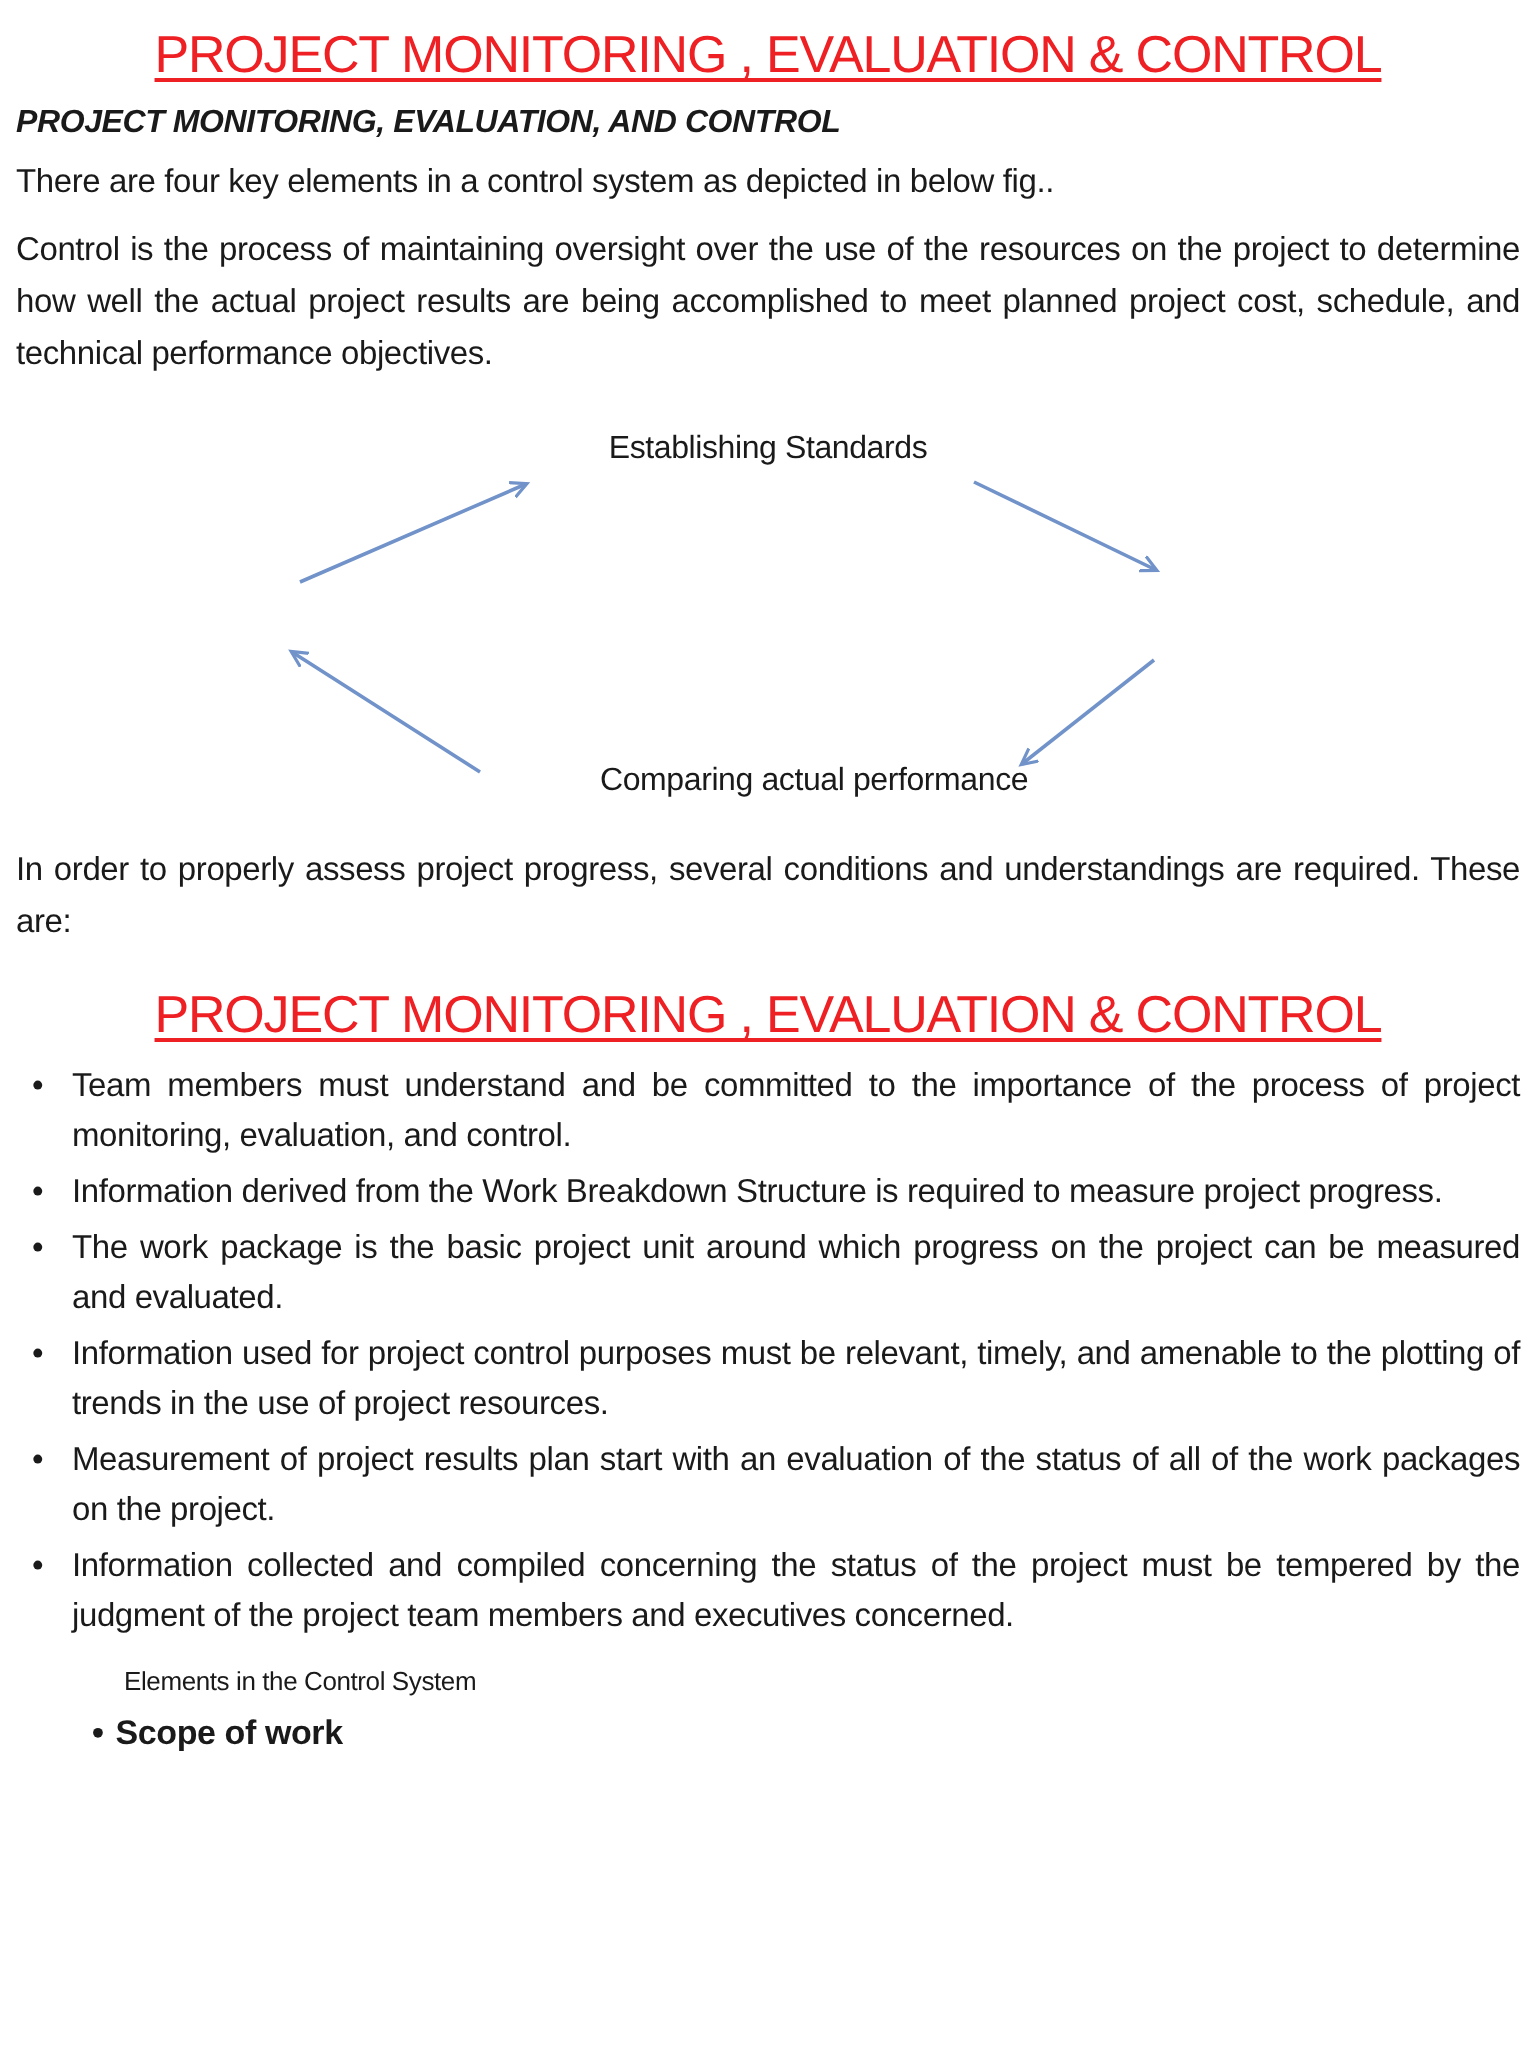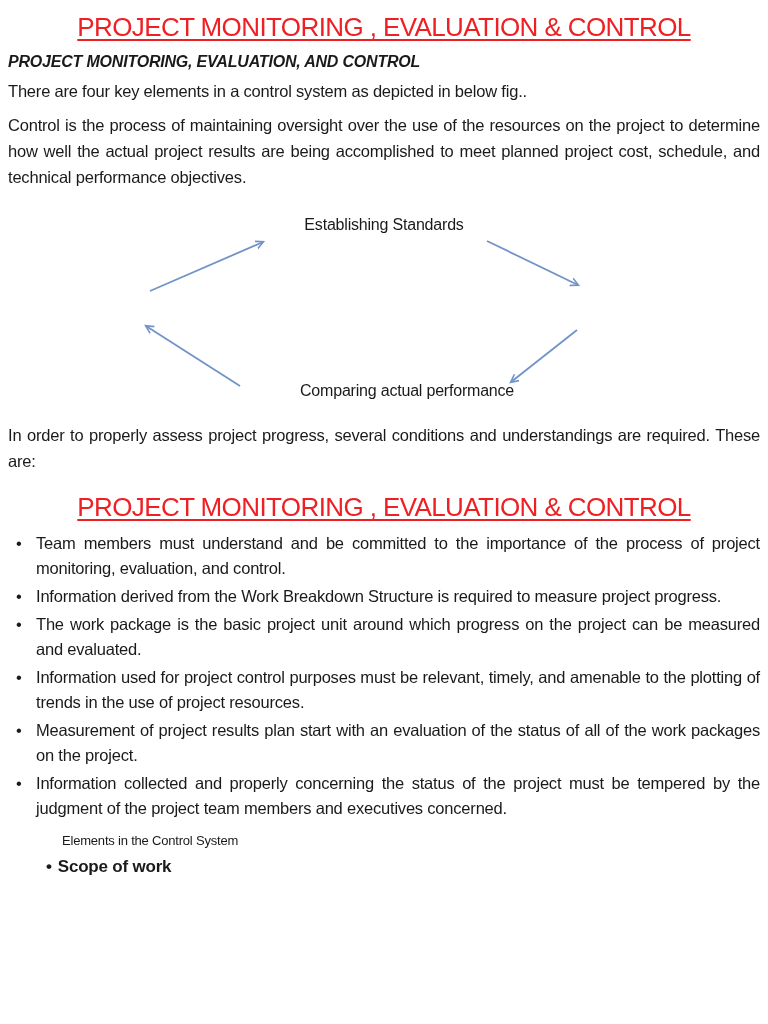--- a/index.html
+++ b/index.html
@@ -144,21 +144,21 @@
     <li class="bullet">
       <span class="dot">•</span>
       <span class="btxt">Information used for project control purposes must be relevant, timely, and amenable to the plotting of trends in the use of project resources.</span>
     </li>
     <li class="bullet">
       <span class="dot">•</span>
       <span class="btxt">Measurement of project results plan start with an evaluation of the status of all of the work packages on the project.</span>
     </li>
     <li class="bullet">
       <span class="dot">•</span>
-      <span class="btxt">Information collected and properly concerning the status of the project must be tempered by the judgment of the project team members and executives concerned.</span>
+      <span class="btxt">Information collected and compiled concerning the status of the project must be tempered by the judgment of the project team members and executives concerned.</span>
     </li>
   </ul>
 
   <div class="elements">
     <div class="elements-heading">Elements in the Control System</div>
     <div class="sub-bullet">
       <span class="sdot">•</span><span>Scope of work</span>
     </div>
   </div>
 

